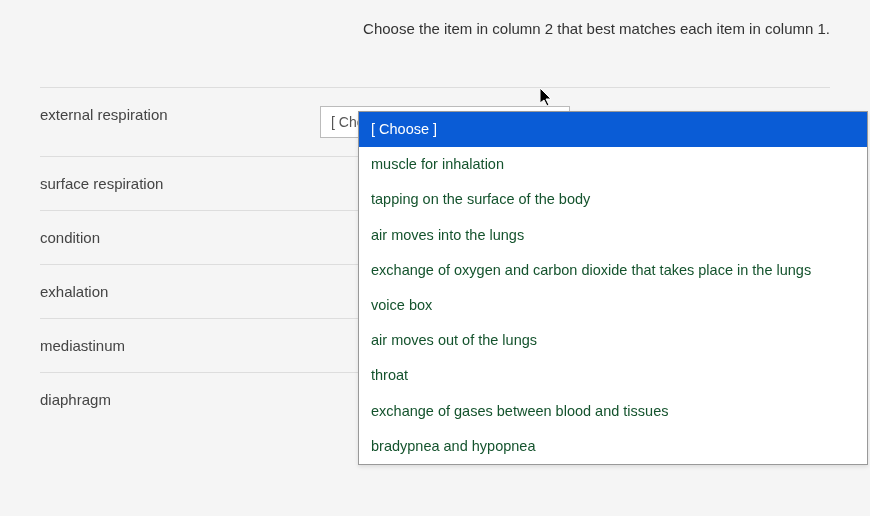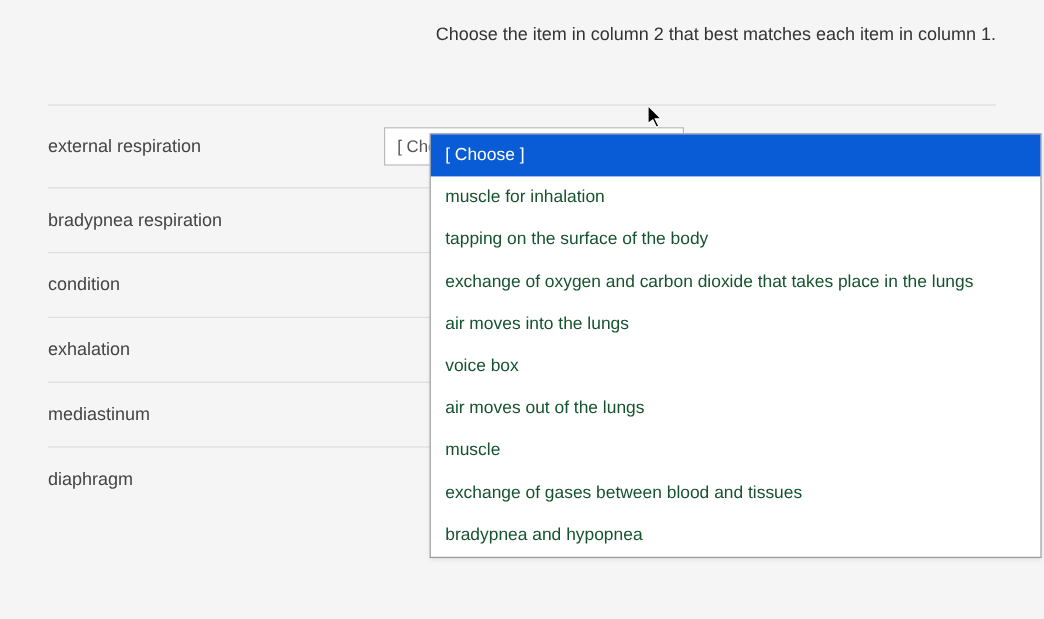--- a/index.html
+++ b/index.html
@@ -21,21 +21,21 @@
     }
     .instruction {
       font-size: 15px;
       color: #333;
       margin-bottom: 30px;
       padding-bottom: 20px;
       text-align: right;
     }
     .row {
       display: flex;
-      align-items: center;
+      align-items: flex-start;
       padding: 18px 0;
       border-top: 1px solid #ddd;
     }
     .row:first-of-type {
       border-top: 1px solid #ddd;
     }
     .label-col {
       width: 280px;
       font-size: 15px;
       color: #444;
@@ -104,21 +104,21 @@
     <div class="label-col">external respiration</div>
     <div class="select-col">
       <div class="select-box">
         <span>[ Choose ]</span>
         <span class="chevron">⌄</span>
       </div>
     </div>
   </div>
 
   <div class="row">
-    <div class="label-col">bradypnea respiration</div>
+    <div class="label-col">surface respiration</div>
   </div>
 
   <div class="row">
     <div class="label-col">condition</div>
   </div>
 
   <div class="row">
     <div class="label-col">exhalation</div>
   </div>
 
@@ -127,25 +127,25 @@
   </div>
 
   <div class="row">
     <div class="label-col">diaphragm</div>
   </div>
 
   <div class="dropdown">
     <div class="dropdown-option selected">[ Choose ]</div>
     <div class="dropdown-option">muscle for inhalation</div>
     <div class="dropdown-option">tapping on the surface of the body</div>
+    <div class="dropdown-option">air moves into the lungs</div>
     <div class="dropdown-option">exchange of oxygen and carbon dioxide that takes place in the lungs</div>
-    <div class="dropdown-option">air moves into the lungs</div>
     <div class="dropdown-option">voice box</div>
     <div class="dropdown-option">air moves out of the lungs</div>
-    <div class="dropdown-option">muscle</div>
+    <div class="dropdown-option">throat</div>
     <div class="dropdown-option">exchange of gases between blood and tissues</div>
     <div class="dropdown-option">bradypnea and hypopnea</div>
 
   </div>
 
   <div class="cursor">
     <svg viewBox="0 0 16 20">
       <path d="M0,0 L0,15 L4,12 L7,18 L9,17 L6,11 L11,11 Z" fill="#000" stroke="#fff" stroke-width="1"></path>
     </svg>
   </div>

